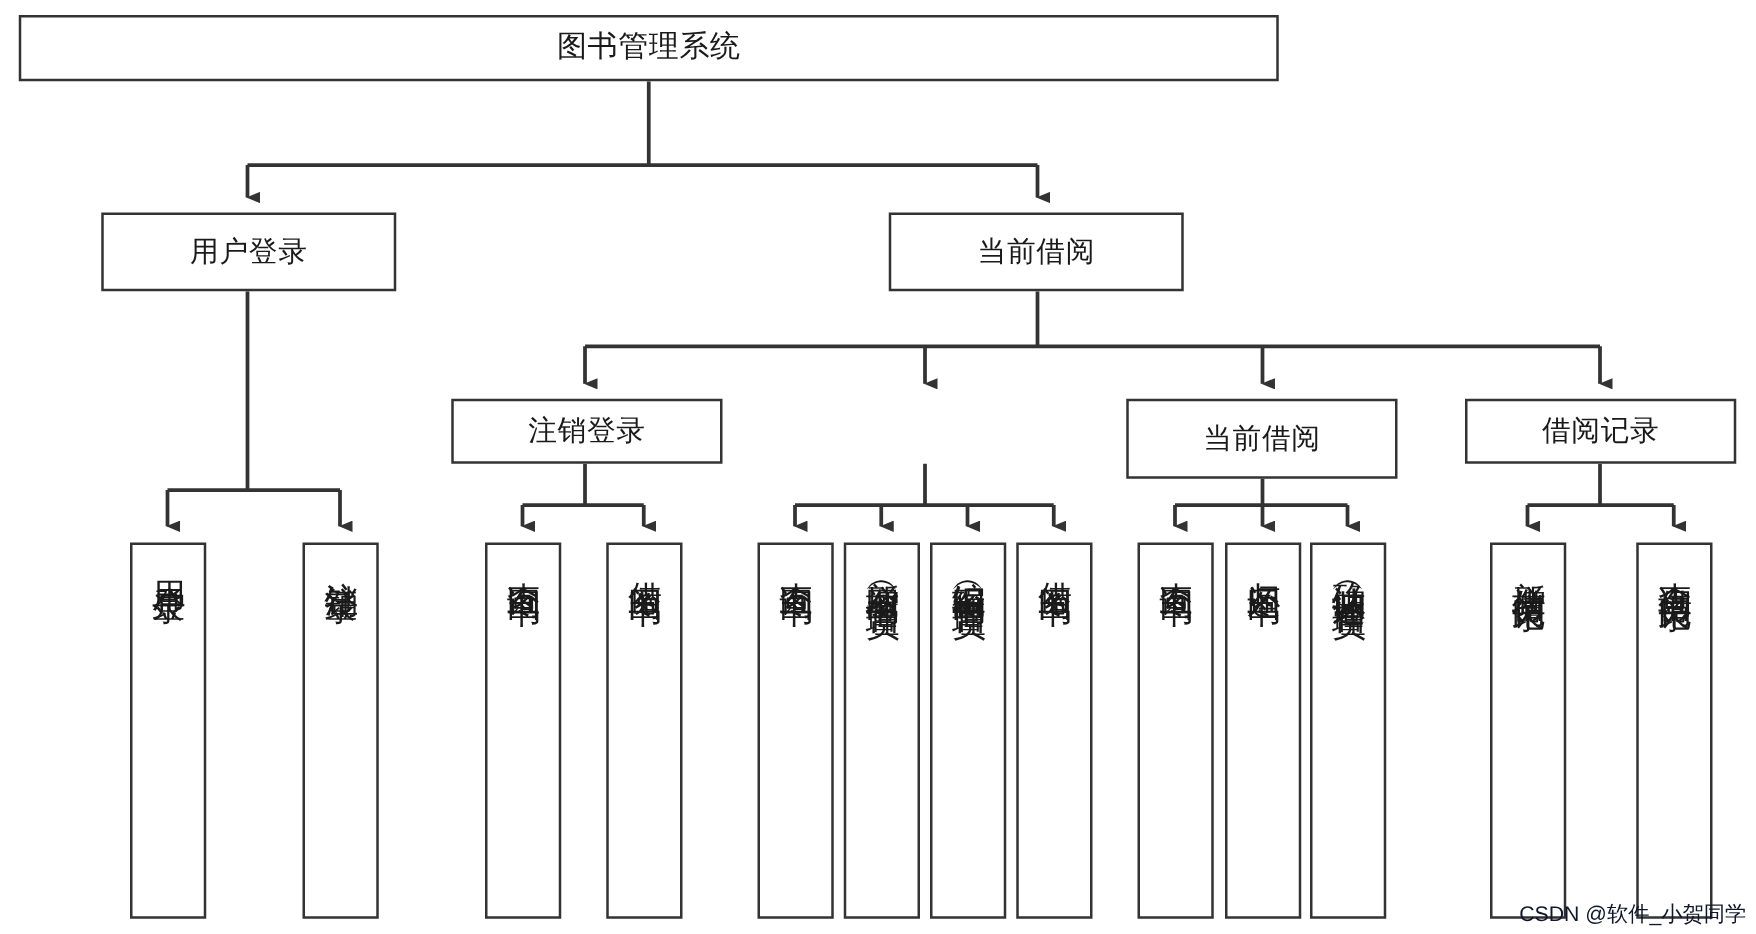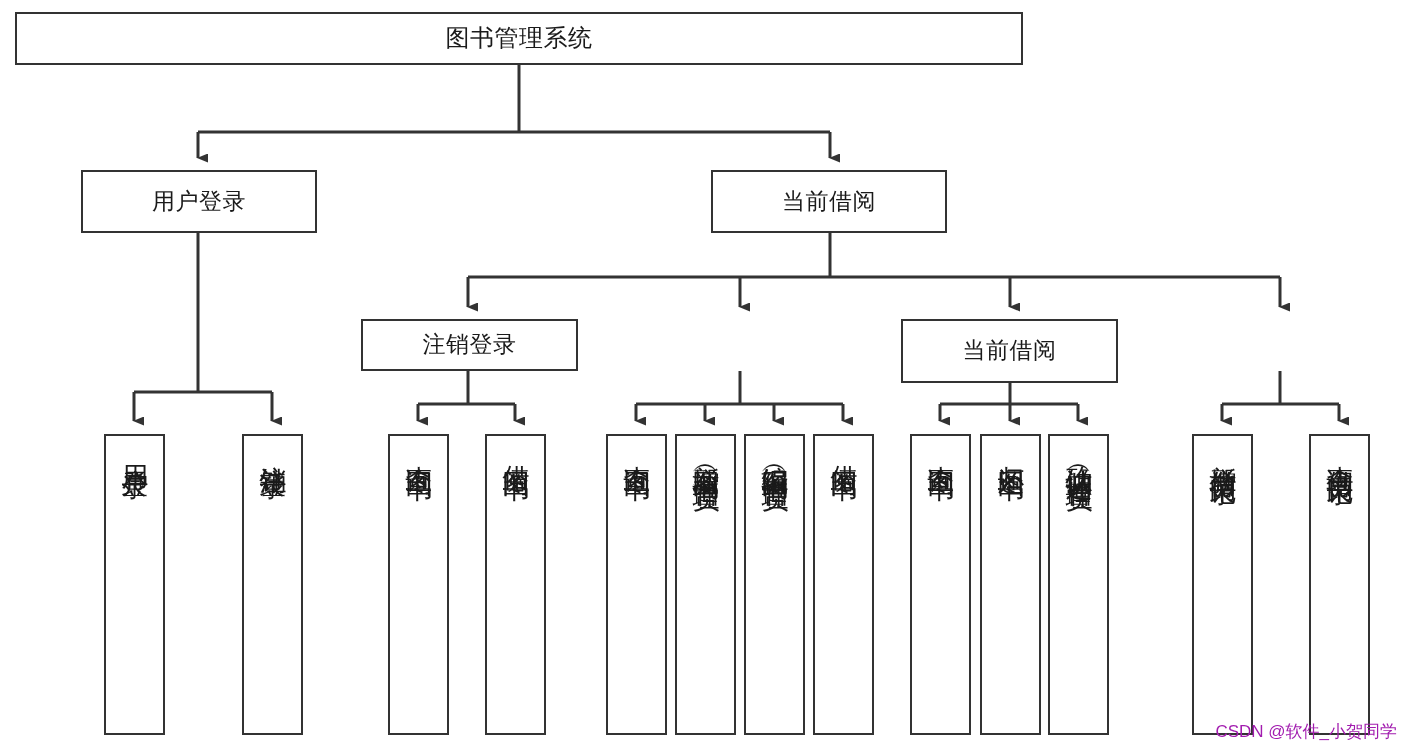--- a/index.html
+++ b/index.html
@@ -45,21 +45,21 @@
     font-size:27px;
     line-height:1.0;
     letter-spacing:3px;
     white-space:nowrap;
   }
   .watermark{
     position:absolute;
     right:8px;
     bottom:4px;
     font-size:17px;
-    color:#a21caf;
+    color:#0f172a;
     white-space:nowrap;
     font-family:"Liberation Sans","DejaVu Sans",sans-serif;
   }
   svg.connectors{
     position:absolute;left:0;top:0;width:1405px;height:747px;
     pointer-events:none;
   }
 </style>
 </head>
 <body>
@@ -126,20 +126,23 @@
   <div class="node horiz" style="left:711px;top:170px;width:236px;height:63px;">
     <span class="label">当前借阅</span>
   </div>
 
   <div class="node horiz" style="left:361px;top:319px;width:217px;height:52px;">
     <span class="label">注销登录</span>
   </div>
   <div class="node horiz" style="left:901px;top:319px;width:217px;height:64px;">
     <span class="label">当前借阅</span>
   </div>
+  <div class="node horiz" style="left:1172px;top:319px;width:217px;height:52px;">
+    <span class="label">借阅记录</span>
+  </div>
 
   <div class="node vert" style="left:104px;top:434px;width:61px;height:301px;">
     <span class="label">用户登录</span>
   </div>
   <div class="node vert" style="left:242px;top:434px;width:61px;height:301px;">
     <span class="label">注销登录</span>
   </div>
 
   <div class="node vert" style="left:388px;top:434px;width:61px;height:301px;">
     <span class="label">查询图书</span>

